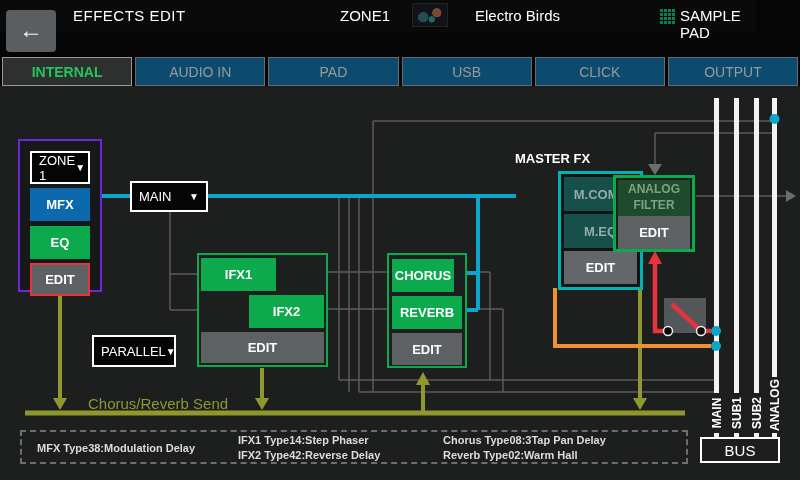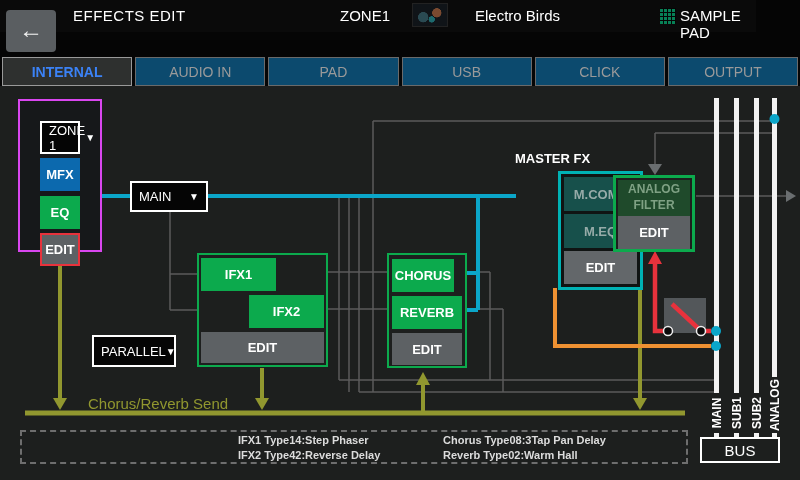--- a/index.html
+++ b/index.html
@@ -23,35 +23,35 @@
     background-blend-mode:multiply;}
   .grid-icon::after{content:"";position:absolute;inset:0;
     background-image:repeating-linear-gradient(0deg,transparent 0 3px,#050505 3px 4px),
                      repeating-linear-gradient(90deg,transparent 0 3px,#050505 3px 4px);}
   .hdr-mode{position:absolute;left:680px;top:7px;color:#fff;font-size:15px;}
 
   
   .tabs{position:absolute;left:0;top:57px;width:800px;height:29px;display:flex;gap:3px;padding:0 2px;}
   .tab{flex:1;border:1px solid #6a6a6a;background:#0c4a6e;color:#9a9a9a;font-size:14px;
        display:flex;align-items:center;justify-content:center;}
-  .tab.sel{background:#2e302f;color:#3b82f6;border-color:#999;font-weight:bold;}
+  .tab.sel{background:#2e302f;color:#22c55e;border-color:#999;font-weight:bold;}
 
   
   .main{position:absolute;left:0;top:86px;width:800px;height:394px;background:#1d1f1e;}
   svg.routing{position:absolute;left:0;top:0;pointer-events:none;}
 
   .abs{position:absolute;}
   .btn{display:flex;align-items:center;justify-content:center;color:#fff;font-size:13px;font-weight:bold;}
   .select{background:#050505;border:2px solid #fff;color:#fff;font-size:13px;
           display:flex;align-items:center;justify-content:space-between;padding:0 7px;}
   .select .arr{font-size:10px;}
   .blue{background:#0c69ae;}
   .green{background:#0caa4d;}
   .grey{background:#5d6164;}
-  .zone-wrap{border:2px solid #d946ef;background:#16181a;padding:20px;}
+  .zone-wrap{border:2px solid #6d28d9;background:#16181a;padding:10px;margin-top:40px;}
   .fx-wrap-green{border:2px solid #0caa4d;background:#1d1f1e;}
   .fx-wrap-cyan{border:3px solid #00b2b4;background:#101413;padding:3px;margin-left:45px;}
   .dim-teal{background:#17504b;color:#96aba8;}
   .af{background:#1f4a2b;color:#7fa184;font-size:12px;font-weight:bold;text-align:center;line-height:1.3;
       display:flex;align-items:center;justify-content:center;}
   .label{color:#fff;font-size:13px;font-weight:bold;}
   .send-label{color:#91972f;font-size:15px;}
   .status-box{border:2px dashed #6e6e6e;}
   .status-txt{color:#dcdcdc;font-size:11px;font-weight:bold;line-height:15px;white-space:nowrap;}
   .bus-label{position:absolute;height:16px;transform:rotate(-90deg);background:#1d1f1e;color:#fff;
@@ -208,20 +208,21 @@
     <div class="abs send-label" style="left:88px;top:309px;">Chorus/Reverb Send</div>
 
     <div class="bus-label" style="width:40px;left:697px;top:319px;">MAIN</div>
     <div class="bus-label" style="width:40px;left:717px;top:319px;">SUB1</div>
     <div class="bus-label" style="width:40px;left:737px;top:319px;">SUB2</div>
     <div class="bus-label" style="width:56px;left:747px;top:311px;">ANALOG</div>
 
     <div class="abs bus-box" style="left:700px;top:351px;width:80px;height:26px;">BUS</div>
 
     <div class="abs status-box" style="left:20px;top:344px;width:668px;height:34px;">
+      <div class="abs status-txt" style="left:15px;top:9px;">MFX Type38:Modulation Delay</div>
       <div class="abs status-txt" style="left:216px;top:1px;">IFX1 Type14:Step Phaser</div>
       <div class="abs status-txt" style="left:216px;top:16px;">IFX2 Type42:Reverse Delay</div>
       <div class="abs status-txt" style="left:421px;top:1px;">Chorus Type08:3Tap Pan Delay</div>
       <div class="abs status-txt" style="left:421px;top:16px;">Reverb Type02:Warm Hall</div>
     </div>
 
   </div>
 </div>
 
 </body></html>

